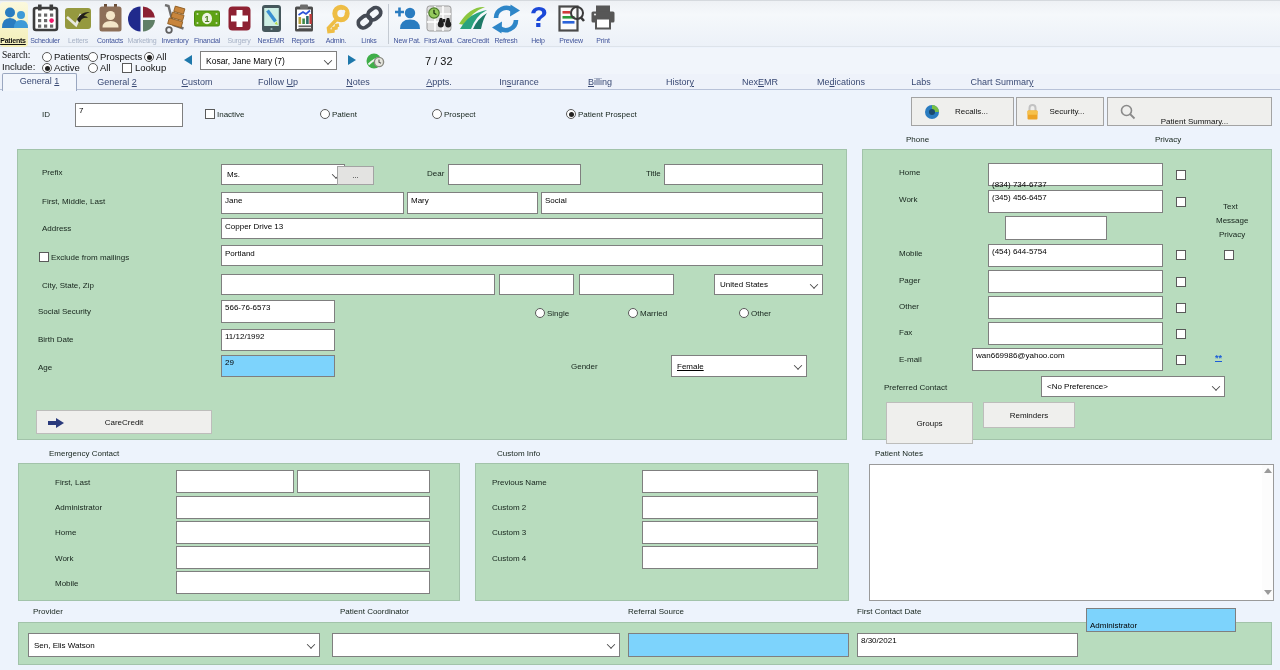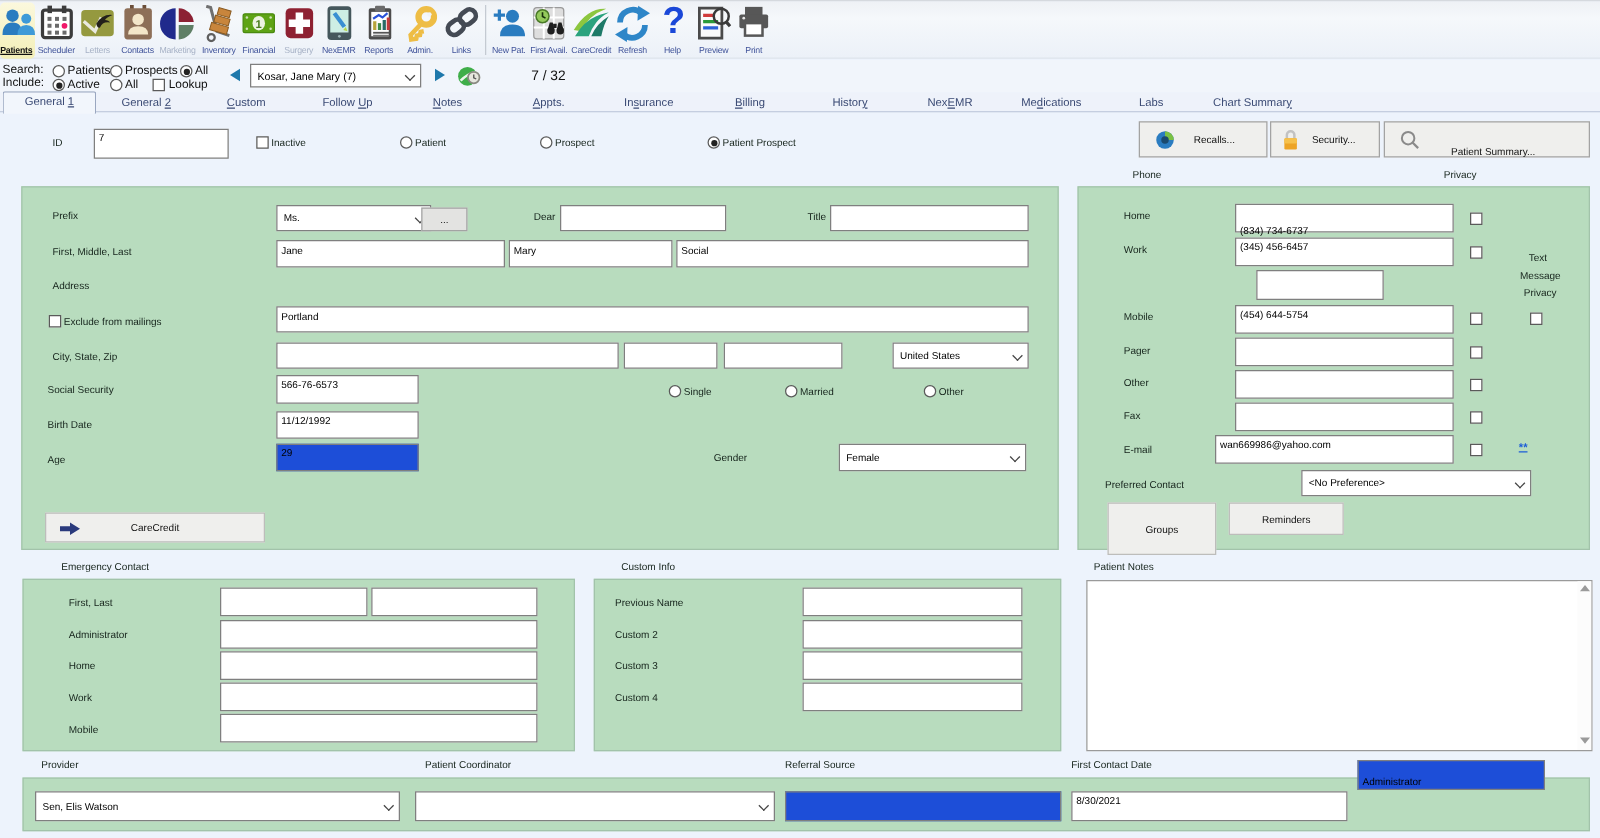--- a/index.html
+++ b/index.html
@@ -18,21 +18,21 @@
 .srt {position:absolute; font-size:9.5px; color:#111; white-space:nowrap;}
 .rad {position:absolute; width:10px; height:10px; background:#fff; border:1px solid #5a5a5a; border-radius:50%;}
 .rad.on::after {content:""; position:absolute; left:1.5px; top:1.5px; width:5px; height:5px; border-radius:50%; background:#222;}
 .chk {position:absolute; width:10px; height:10px; background:#fff; border:1px solid #5a5a5a;}
 #tabrow {position:absolute; left:0; top:74px; width:1280px; height:16px; background:#eef2fa; border-bottom:1px solid #b8c2d8;}
 .tab {position:absolute; top:75px; height:15px; font-size:9px; color:#3a4a74; text-align:center; line-height:15px; white-space:nowrap;}
 .tab.active {background:#f2f6fc; border:1px solid #9aa7c0; border-bottom:none; border-radius:2px 2px 0 0; top:73px; height:18px; z-index:2;}
 #content {position:absolute; left:0; top:90px; width:1280px; height:580px; background:#edf3fc;}
 .lbl {position:absolute; font-size:8px; color:#15231b; white-space:nowrap;}
 .in {position:absolute; background:#fff; border:1px solid #7f7f7f; font-size:8px; color:#000; padding-left:3px; padding-top:3px; display:flex; align-items:flex-start;}
-.in.dis {background:#1d4ed8;}
+.in.dis {background:#7dd3fc;}
 .sel {position:absolute; background:#fff; border:1px solid #7f7f7f; font-size:8px; color:#000; padding-left:5px; display:flex; align-items:center;}
 .sel::after {content:""; position:absolute; right:5px; top:45%; width:5px; height:5px; border-right:1px solid #444; border-bottom:1px solid #444; transform:translateY(-40%) rotate(45deg);}
 .btn {position:absolute; background:#efefed; border:1px solid #a3a3a3; font-size:8px; color:#111; display:flex; align-items:center; justify-content:center;}
 .panel {position:absolute; background:#b8dcbe; border:1px solid #a2c3aa;}
 </style>
 </head>
 <body>
 <div id="app">
   <div id="toolbar">
     <div class="ab" style="left:0;top:1px;width:28px;height:45px;background:linear-gradient(180deg,#fbf8dd,#f3efb8);border-radius:4px;"></div>
@@ -208,21 +208,21 @@
 
     <svg class="ticon" style="left:589px" width="28" height="30" viewBox="0 0 28 30">
       <rect x="7" y="1.5" width="14" height="7" fill="#575757"></rect>
       <rect x="2.5" y="7.5" width="23" height="11" rx="1.5" fill="#575757"></rect>
       <rect x="7" y="14.5" width="14" height="10" fill="#fff" stroke="#575757" stroke-width="2"></rect>
       <circle cx="6" cy="10.5" r="1.1" fill="#e8e8e8"></circle>
     </svg>
     <div class="tl" style="left:581px;">Print</div>
   </div>
   <div id="searchrow"></div>
-  <div class="srt" style="left:2px;top:50px;">Search:</div>
+  <div class="srt" style="left:2px;top:50px;font-family:Liberation Serif, serif;">Search:</div>
   <div class="srt" style="left:2px;top:61px;">Include:</div>
   <div class="rad" style="left:42px;top:52px;"></div>
     <div class="srt" style="left:54px;top:51px;">Patients</div>
   <div class="rad" style="left:88px;top:52px;"></div>
     <div class="srt" style="left:100px;top:51px;">Prospects</div>
   <div class="rad on" style="left:144px;top:52px;"></div>
     <div class="srt" style="left:156px;top:51px;">All</div>
   <div class="rad on" style="left:42px;top:63px;"></div>
     <div class="srt" style="left:54px;top:62px;">Active</div>
   <div class="rad" style="left:88px;top:63px;"></div>
@@ -298,20 +298,21 @@
   <div class="btn" style="left:337px;top:166px;width:37px;height:19px;background:#e3e3e1;">...</div>
   <div class="lbl" style="left:427px;top:169px;">Dear</div>
   <div class="in" style="left:448px;top:164px;width:133px;height:21px;"></div>
   <div class="lbl" style="left:646px;top:169px;">Title</div>
   <div class="in" style="left:664px;top:164px;width:159px;height:21px;"></div>
   <div class="lbl" style="left:42px;top:197px;">First, Middle, Last</div>
   <div class="in" style="left:221px;top:192px;width:183px;height:22px;">Jane</div>
   <div class="in" style="left:407px;top:192px;width:131px;height:22px;">Mary</div>
   <div class="in" style="left:541px;top:192px;width:282px;height:22px;">Social</div>
   <div class="lbl" style="left:42px;top:224px;">Address</div>
+  <div class="in" style="left:221px;top:218px;width:602px;height:21px;">Copper Drive 13</div>
   <div class="chk" style="left:39px;top:252px;"></div>
     <div class="lbl" style="left:51px;top:253px;">Exclude from mailings</div>
   <div class="in" style="left:221px;top:245px;width:602px;height:21px;">Portland</div>
   <div class="lbl" style="left:42px;top:281px;">City, State, Zip</div>
   <div class="in" style="left:221px;top:274px;width:274px;height:21px;"></div>
   <div class="in" style="left:499px;top:274px;width:75px;height:21px;"></div>
   <div class="in" style="left:579px;top:274px;width:95px;height:21px;"></div>
   <div class="sel" style="left:714px;top:274px;width:109px;height:21px;">United States</div>
   <div class="lbl" style="left:38px;top:307px;">Social Security</div>
   <div class="in" style="left:221px;top:300px;width:114px;height:23px;align-items:flex-start;padding-top:2px;">566-76-6573</div>
@@ -319,21 +320,21 @@
     <div class="lbl" style="left:547px;top:309px;">Single</div>
   <div class="rad" style="left:628px;top:308px;"></div>
     <div class="lbl" style="left:640px;top:309px;">Married</div>
   <div class="rad" style="left:739px;top:308px;"></div>
     <div class="lbl" style="left:751px;top:309px;">Other</div>
   <div class="lbl" style="left:38px;top:335px;">Birth Date</div>
   <div class="in" style="left:221px;top:329px;width:114px;height:22px;align-items:flex-start;padding-top:2px;">11/12/1992</div>
   <div class="lbl" style="left:38px;top:363px;">Age</div>
   <div class="in dis" style="left:221px;top:355px;width:114px;height:22px;align-items:flex-start;padding-top:2px;">29</div>
   <div class="lbl" style="left:571px;top:362px;">Gender</div>
-  <div class="sel" style="left:671px;top:355px;width:150px;height:22px;">Female</div>
+  <div class="sel" style="left:671px;top:355px;width:136px;height:22px;text-decoration:underline;">Female</div>
   <div class="btn" style="left:36px;top:410px;width:176px;height:24px;border-color:#bdbdbb;"><svg width="18" height="12" viewBox="0 0 18 12" style="position:absolute;left:10px;top:6px;">
         <path d="M1 4 h8 V1 l8 5 l-8 5 V8 H1 Z" fill="#2a3a7c"></path>
       </svg>CareCredit</div>
 
   <div class="panel" style="left:862px;top:149px;width:410px;height:291px;"></div>
   <div class="lbl" style="left:899px;top:168px;">Home</div>
   <div class="in" style="left:988px;top:163px;width:175px;height:23px;align-items:flex-start;padding-top:16px;">(834) 734-6737</div>
   <div class="chk" style="left:1176px;top:170px;"></div>
   <div class="lbl" style="left:899px;top:195px;">Work</div>
   <div class="in" style="left:988px;top:190px;width:175px;height:23px;align-items:flex-start;padding-top:2px;">(345) 456-6457</div>

